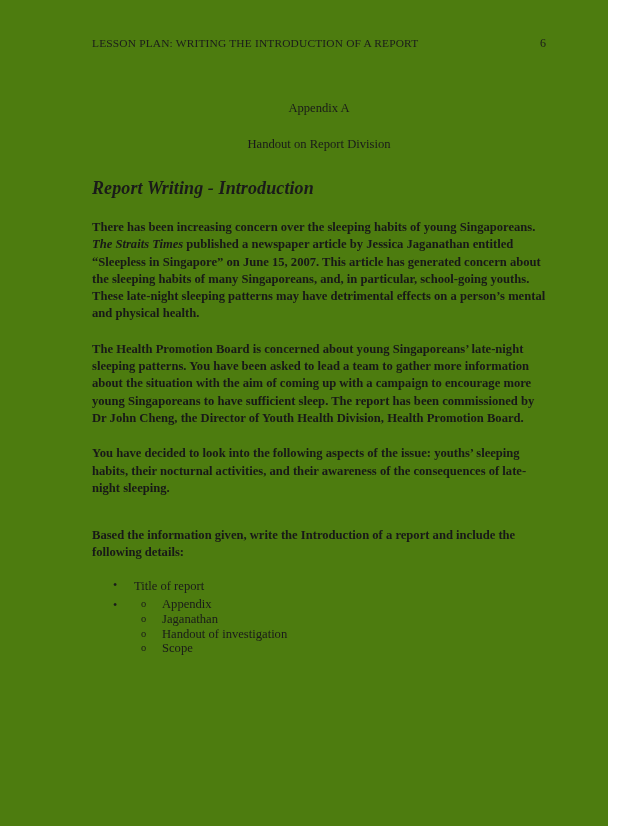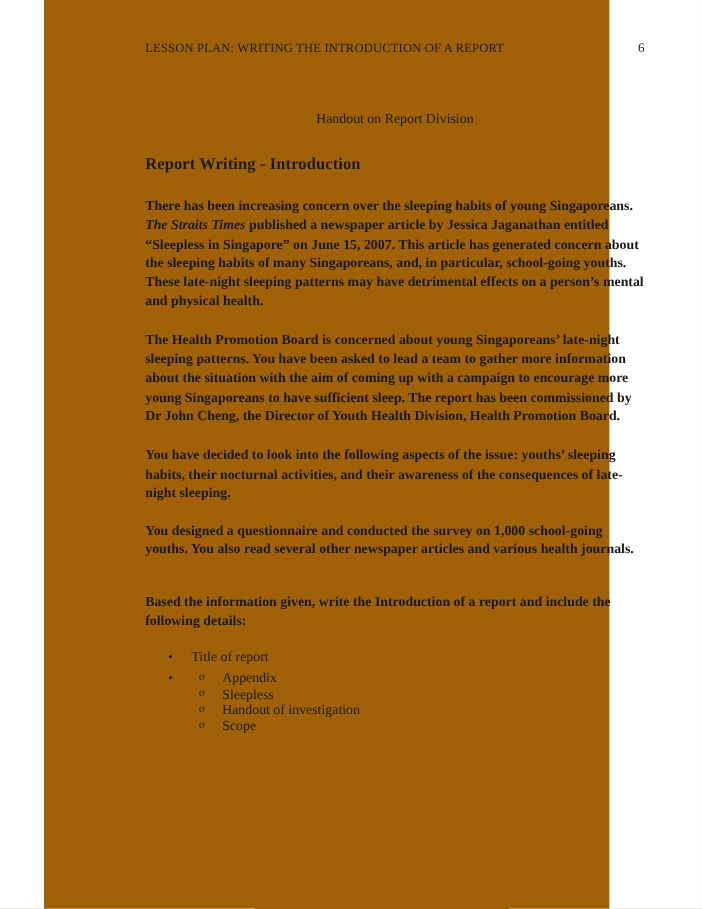--- a/index.html
+++ b/index.html
@@ -14,24 +14,23 @@
     position: relative;
     font-family: "Liberation Serif", "DejaVu Serif", serif;
     color: #1a1a1a;
     overflow: hidden;
   }
 
   .page {
     position: absolute;
     left: 0;
     top: 0;
-    width: 514px;
+    width: 608px;
     height: 826px;
-    background: #a16207;
-    margin-left: 40px;
+    background: #4d7c0f;
   }
 
   
   .page-header {
     position: absolute;
     left: 92px;
     top: 36px;
     width: 454px;
     display: flex;
     justify-content: space-between;
@@ -59,23 +58,24 @@
   .centered {
     text-align: center;
     font-size: 12.6px;
     line-height: 16px;
   }
   .appendix-label { margin: 0 0 20px 0; }
   .handout-title  { margin: 0 0 26px 0; }
 
   .section-heading {
     font-weight: bold;
-    font-size: 15px;
+    font-size: 18px;
     margin: 0 0 20px 0;
     letter-spacing: 0.1px;
+    font-style: italic;
   }
 
   p.body-para {
     margin: 0 0 18px 0;
     font-size: 12.6px;
     line-height: 17.3px;
     text-align: left;
     color: #181818;
     font-weight: bold;
   }
@@ -131,32 +131,32 @@
 
 <div class="page">
 
   <div class="page-header">
     <div class="header-title">LESSON PLAN: WRITING THE INTRODUCTION OF A REPORT</div>
     <div class="header-pagenum">6</div>
   </div>
 
   <div class="content">
 
+    <div class="centered appendix-label">Appendix A</div>
 
     <div class="centered handout-title">Handout on Report Division</div>
 
     <div class="section-heading">Report Writing - Introduction</div>
 
     <p class="body-para"><span>There has been increasing concern over the sleeping habits of young Singaporeans. </span><em class="title-italic">The Straits Times</em><span> published a newspaper article by Jessica Jaganathan entitled “Sleepless in Singapore” on June 15, 2007. This article has generated concern about the sleeping habits of many Singaporeans, and, in particular, school-going youths. These late-night sleeping patterns may have detrimental effects on a person’s mental and physical health.</span></p>
 
     <p class="body-para">The Health Promotion Board is concerned about young Singaporeans’ late-night sleeping patterns. You have been asked to lead a team to gather more information about the situation with the aim of coming up with a campaign to encourage more young Singaporeans to have sufficient sleep. The report has been commissioned by Dr John Cheng, the Director of Youth Health Division, Health Promotion Board.</p>
 
     <p class="body-para tight">You have decided to look into the following aspects of the issue: youths’ sleeping habits, their nocturnal activities, and their awareness of the consequences of late-night sleeping.</p>
 
-    <p class="body-para tight">You designed a questionnaire and conducted the survey on 1,000 school-going youths. You also read several other newspaper articles and various health journals.</p>
 
     <p class="body-para instruction">Based the information given, write the Introduction of a report and include the following details:</p>
 
     <ul class="bullet-list">
       <li class="bullet-item">
         <span class="bullet-marker">•</span>
         <span>Title of report</span>
       </li>
       <li class="bullet-item">
         <span class="bullet-marker">•</span>
@@ -164,21 +164,21 @@
     </ul>
 
     <div class="sub-list-wrap">
       <ul class="sub-list">
         <li class="sub-item">
           <span class="sub-marker">o</span>
           <span>Appendix</span>
         </li>
         <li class="sub-item">
           <span class="sub-marker">o</span>
-          <span>Sleepless</span>
+          <span>Jaganathan</span>
         </li>
         <li class="sub-item">
           <span class="sub-marker">o</span>
           <span>Handout of investigation</span>
         </li>
         <li class="sub-item">
           <span class="sub-marker">o</span>
           <span>Scope</span>
         </li>
       </ul>

